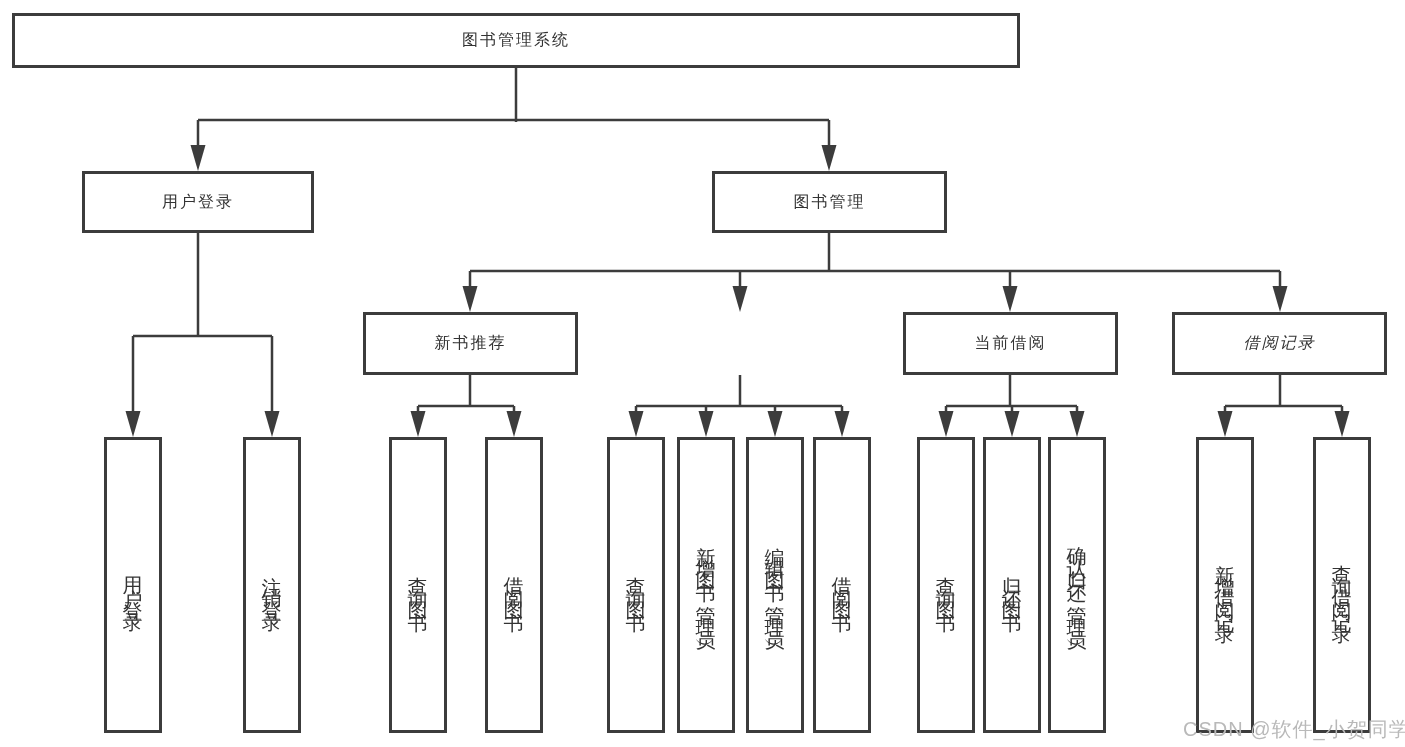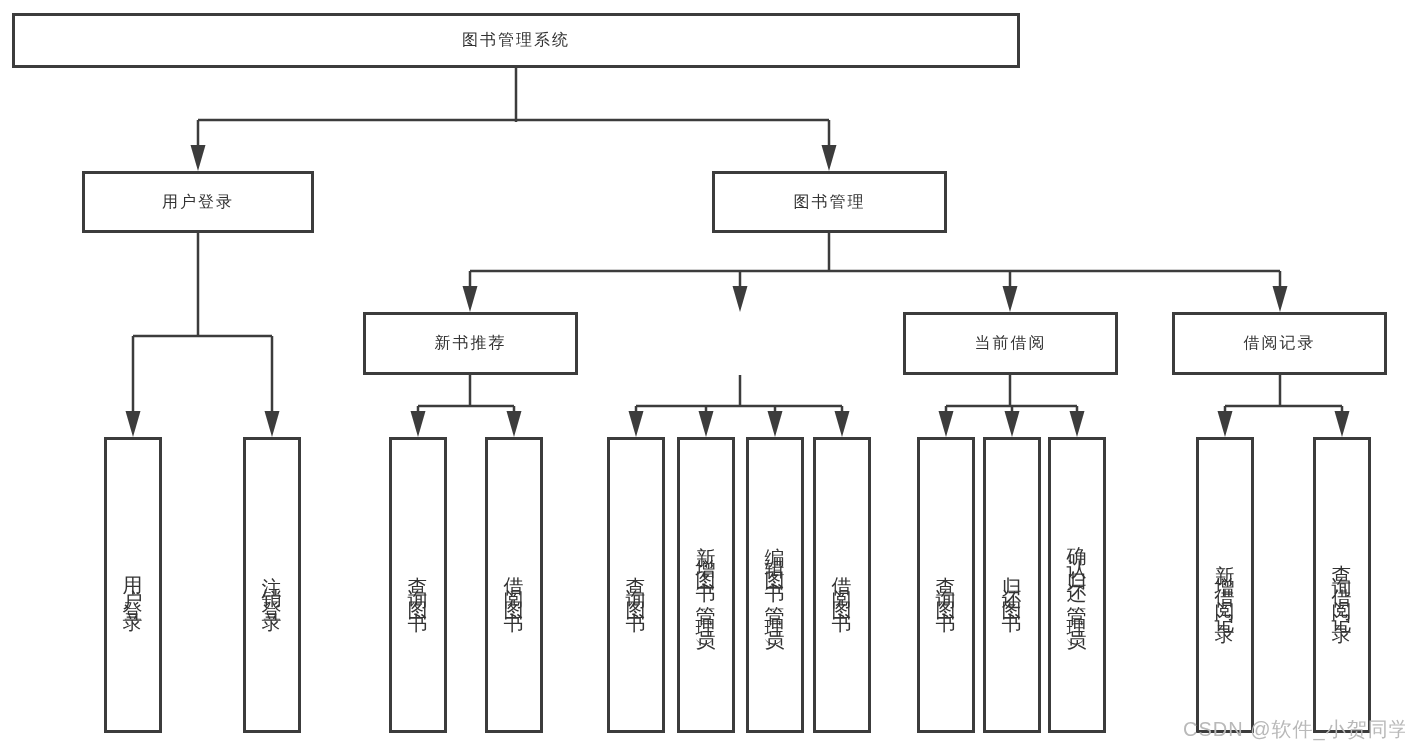--- a/index.html
+++ b/index.html
@@ -70,21 +70,21 @@
   <div class="box h" style="left:712px;top:171px;width:235px;height:62px;">
     <span>图书管理</span>
   </div>
 
   <div class="box h" style="left:363px;top:312px;width:215px;height:63px;">
     <span>新书推荐</span>
   </div>
   <div class="box h" style="left:903px;top:312px;width:215px;height:63px;">
     <span>当前借阅</span>
   </div>
-  <div class="box h" style="left:1172px;top:312px;width:215px;height:63px;">
+  <div class="box h" style="left:1172px;top:312px;width:215px;height:63px;font-style:italic;">
     <span>借阅记录</span>
   </div>
 
   <div class="box v" style="left:104px;top:437px;width:58px;height:296px;">
     <span>用户登录</span>
   </div>
   <div class="box v" style="left:243px;top:437px;width:58px;height:296px;">
     <span>注销登录</span>
   </div>
 

